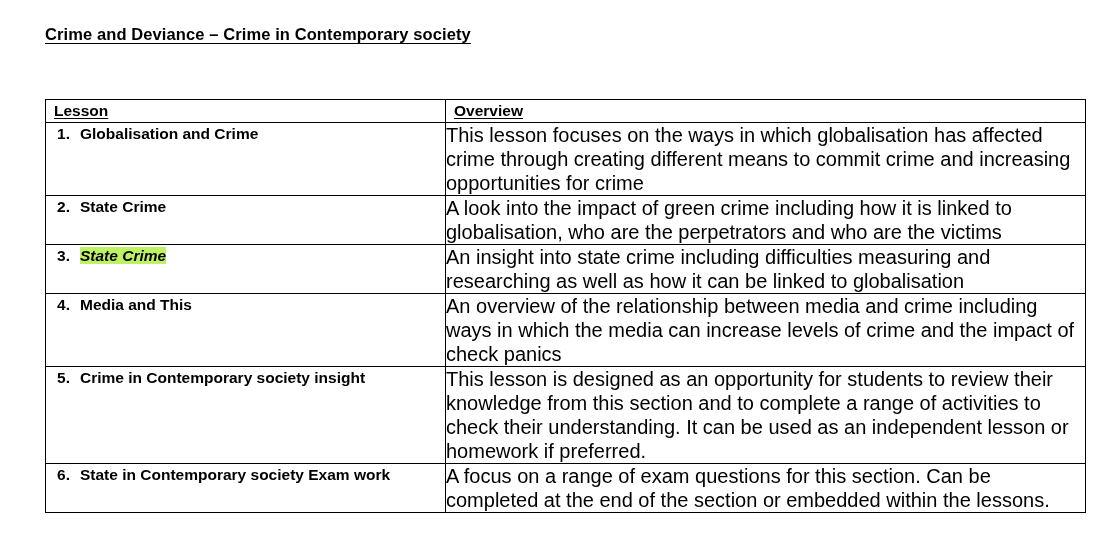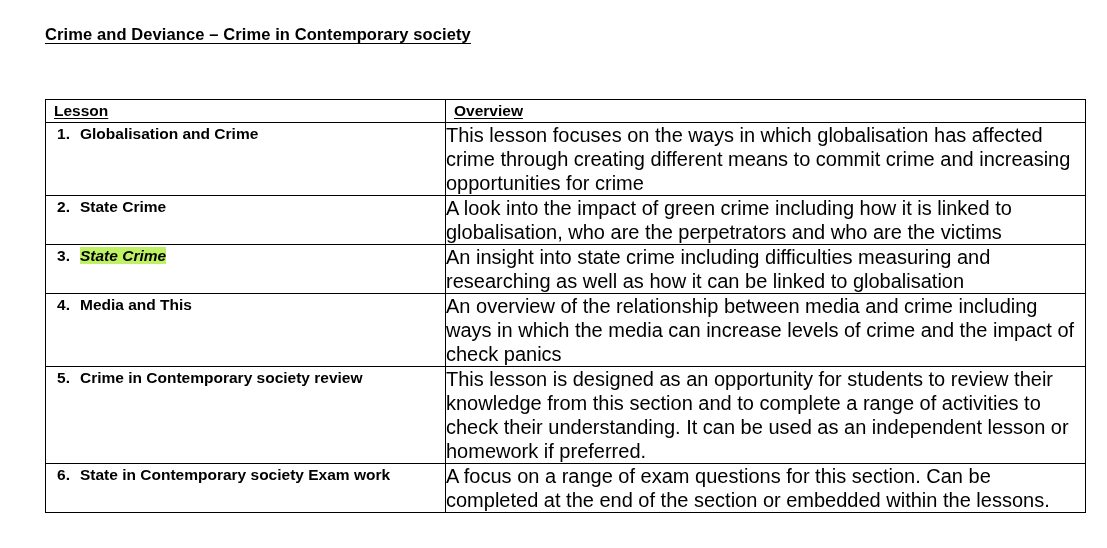--- a/index.html
+++ b/index.html
@@ -180,21 +180,21 @@
             </div>
           </td>
           <td class="overview-cell">
             <div class="overview-text">An overview of the relationship between media and crime including ways in which the media can increase levels of crime and the impact of check panics</div>
           </td>
         </tr>
         <tr data-rowsize="4">
           <td class="lesson-cell">
             <div class="lesson-item">
               <span class="lesson-num">5.</span>
-              <span class="lesson-name"><span>Crime in Contemporary society review</span></span>
+              <span class="lesson-name"><span>Crime in Contemporary society insight</span></span>
             </div>
           </td>
           <td class="overview-cell">
             <div class="overview-text">This lesson is designed as an opportunity for students to review their knowledge from this section and to complete a range of activities to check their understanding. It can be used as an independent lesson or homework if preferred.</div>
           </td>
         </tr>
         <tr data-rowsize="2">
           <td class="lesson-cell">
             <div class="lesson-item">
               <span class="lesson-num">6.</span>

